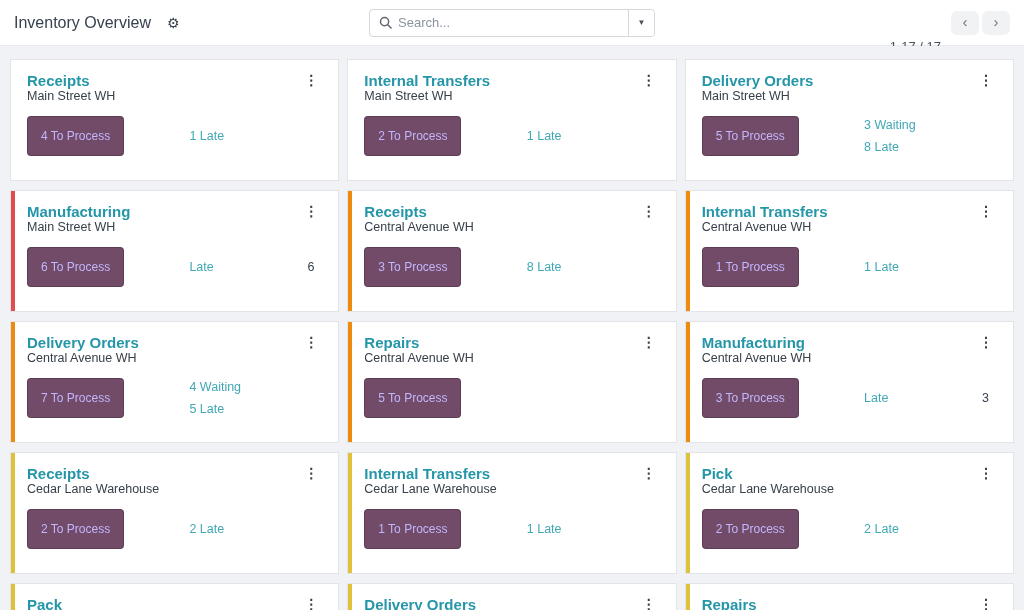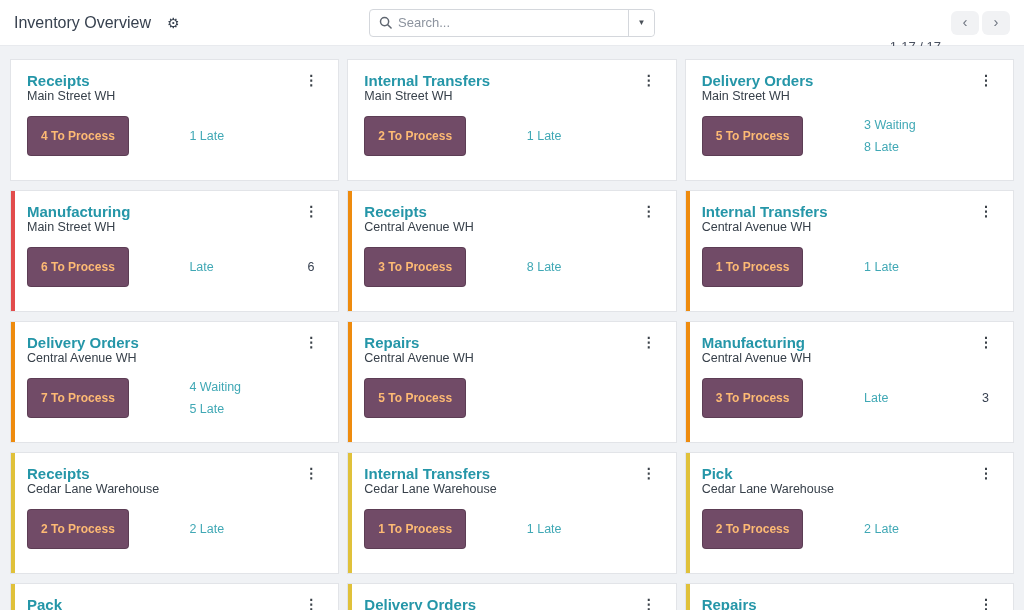--- a/index.html
+++ b/index.html
@@ -40,21 +40,21 @@
   .card.accent-red::before    { background:var(--accent-red); }
   .card.accent-orange::before { background:var(--accent-orange); }
   .card.accent-yellow::before { background:var(--accent-yellow); }
 
   .card-top { display:flex; justify-content:space-between; align-items:flex-start; }
   .card-title { color:var(--title-teal); font-size:15px; font-weight:700; cursor:pointer; text-decoration:none; }
   .kebab { color:#3a4148; font-size:14px; font-weight:700; line-height:1; cursor:pointer; padding:1px 4px; }
   .card-sub { font-size:12.5px; color:#37404a; }
 
   .card-body { position:relative; margin-top:13px; height:40px; display:flex; align-items:center; }
-  .process-btn { background:var(--button-bg); color:#fdba74; font-size:12px; font-weight:700;
+  .process-btn { background:var(--button-bg); color:#c4b5fd; font-size:12px; font-weight:400;
                  font-family:inherit; padding:12px 13px; border:1px solid rgba(0,0,0,0.18);
                  border-radius:4px; cursor:pointer; }
   .lines { position:absolute; left:55%; right:8px; top:50%; transform:translateY(-50%); }
   .line-row { display:flex; justify-content:space-between; align-items:center;
               font-size:12.5px; line-height:22px; }
   .line-label { color:var(--late-teal); font-weight:500; cursor:pointer; }
   .line-count { color:var(--count-color); font-weight:500; cursor:pointer; }
 </style>
 </head>
 <body>

